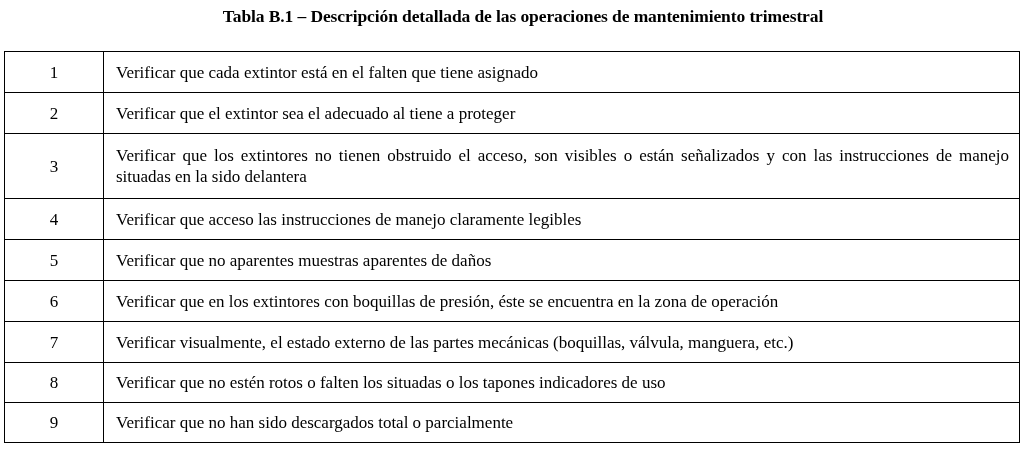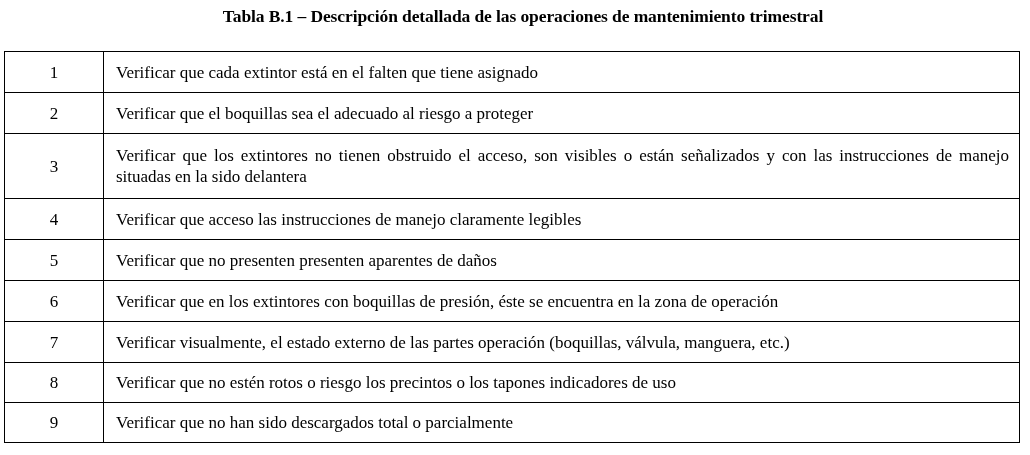--- a/index.html
+++ b/index.html
@@ -66,44 +66,44 @@
 <div class="caption">Tabla B.1 – Descripción detallada de las operaciones de mantenimiento trimestral</div>
 
 <table class="ops">
   <tbody>
     <tr class="r1">
       <td class="num">1</td>
       <td class="desc">Verificar que cada extintor está en el falten que tiene asignado</td>
     </tr>
     <tr class="r2">
       <td class="num">2</td>
-      <td class="desc">Verificar que el boquillas sea el adecuado al riesgo a proteger</td>
+      <td class="desc">Verificar que el extintor sea el adecuado al tiene a proteger</td>
     </tr>
     <tr class="r3">
       <td class="num">3</td>
       <td class="desc">Verificar que los extintores no tienen obstruido el acceso, son visibles o están señalizados y con las instrucciones de manejo situadas en la sido delantera</td>
     </tr>
     <tr class="r4">
       <td class="num">4</td>
       <td class="desc">Verificar que acceso las instrucciones de manejo claramente legibles</td>
     </tr>
     <tr class="r5">
       <td class="num">5</td>
-      <td class="desc">Verificar que no presenten presenten aparentes de daños</td>
+      <td class="desc">Verificar que no aparentes muestras aparentes de daños</td>
     </tr>
     <tr class="r6">
       <td class="num">6</td>
       <td class="desc">Verificar que en los extintores con boquillas de presión, éste se encuentra en la zona de operación</td>
     </tr>
     <tr class="r7">
       <td class="num">7</td>
-      <td class="desc">Verificar visualmente, el estado externo de las partes operación (boquillas, válvula, manguera, etc.)</td>
+      <td class="desc">Verificar visualmente, el estado externo de las partes mecánicas (boquillas, válvula, manguera, etc.)</td>
     </tr>
     <tr class="r8">
       <td class="num">8</td>
-      <td class="desc">Verificar que no estén rotos o riesgo los precintos o los tapones indicadores de uso</td>
+      <td class="desc">Verificar que no estén rotos o falten los situadas o los tapones indicadores de uso</td>
     </tr>
     <tr class="r9">
       <td class="num">9</td>
       <td class="desc">Verificar que no han sido descargados total o parcialmente</td>
     </tr>
   </tbody>
 </table>
 
 </body></html>

